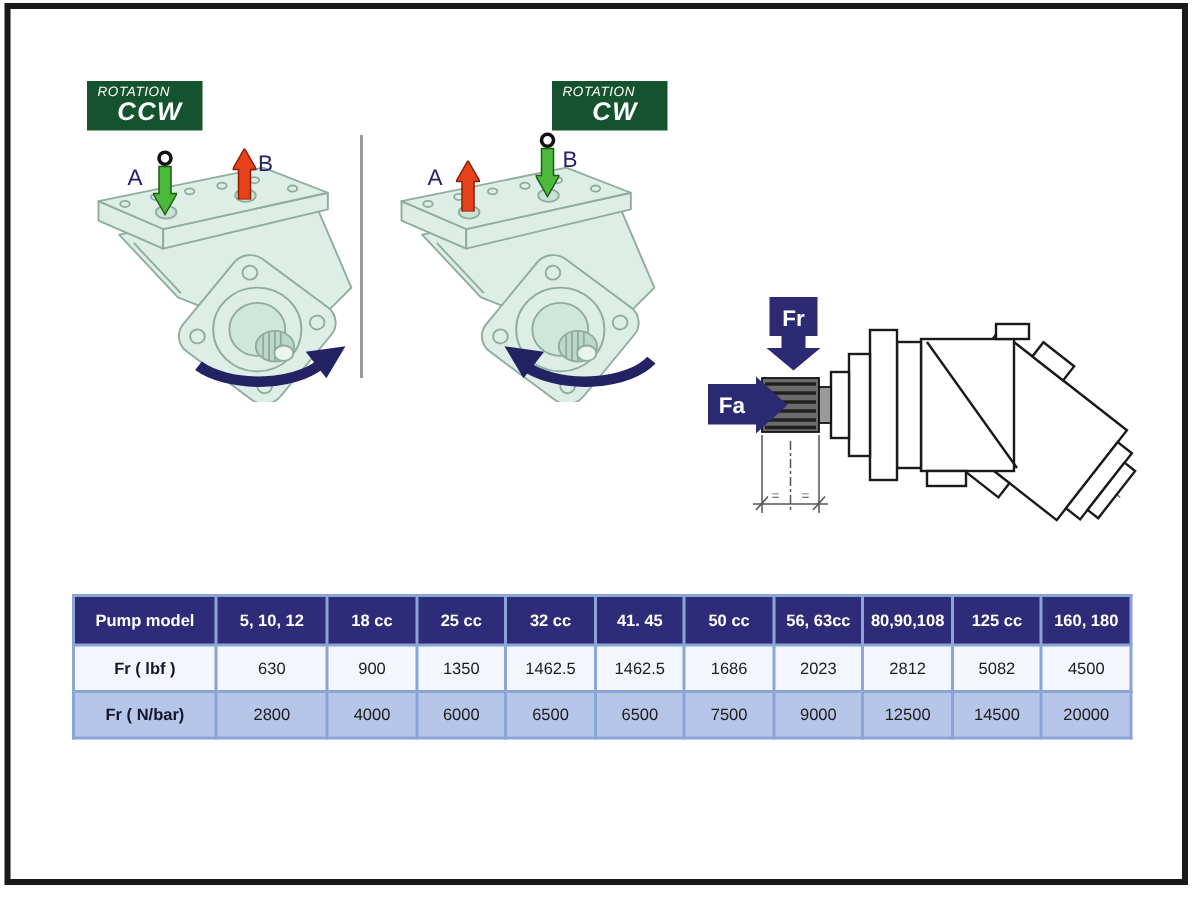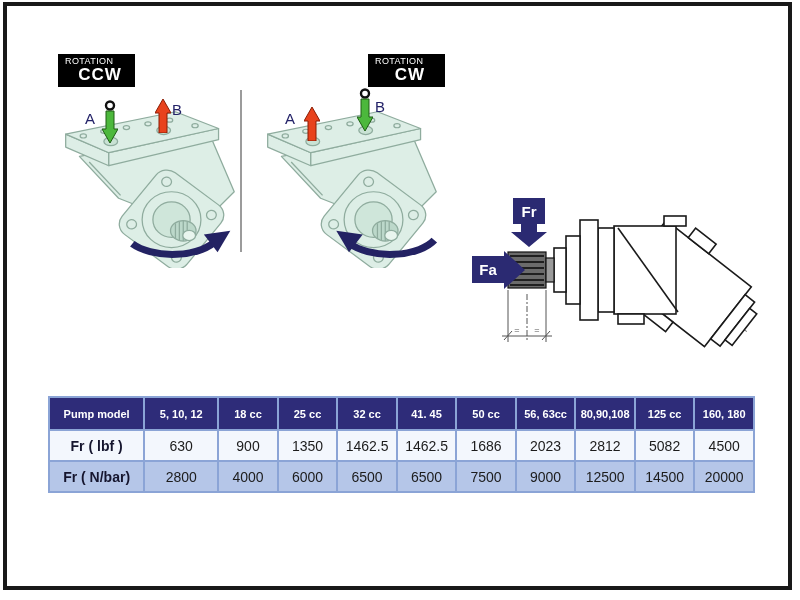--- a/index.html
+++ b/index.html
@@ -5,44 +5,44 @@
   html,body{margin:0;padding:0;background:#ffffff;}
   body{width:800px;height:600px;position:relative;overflow:hidden;
        font-family:"Liberation Sans", sans-serif;}
   .page-frame{position:absolute;left:3px;top:2px;right:8px;bottom:10px;
        border:4px solid #191919;background:#ffffff;}
   
   .rot-diagram{position:absolute;width:196px;height:228px;}
   #ccw-diagram{left:50px;top:52px;}
   #cw-diagram{left:252px;top:52px;}
   .divider{position:absolute;left:240px;top:90px;width:2px;height:162px;background:#9b9b9b;}
-  .rot-tag{position:absolute;width:70px;background:#000000;color:#ffffff;
-       padding:3px 0 3px 7px;line-height:1.05;}
+  .rot-tag{position:absolute;width:70px;background:#14532d;color:#ffffff;
+       padding:3px 0 3px 7px;line-height:1.05;font-style:italic;}
   .rot-tag .tag-top{font-size:9px;letter-spacing:.4px;display:block;}
   .rot-tag .tag-main{font-size:17px;font-weight:bold;display:block;letter-spacing:1px;text-align:center;}
   #ccw-diagram .rot-tag{left:8px;top:2px;}
   #cw-diagram .rot-tag{left:116px;top:2px;}
   .pump-svg{position:absolute;left:0;top:30px;}
   .port-label{position:absolute;font-size:15px;color:#232268;font-weight:500;}
   .port-arrow{position:absolute;}
   
   #force-diagram{position:absolute;left:468px;top:190px;width:292px;height:192px;}
   .forcelabel{fill:#ffffff;font-size:15px;font-weight:bold;text-anchor:middle;
        font-family:"Liberation Sans", sans-serif;}
   .dimtext{fill:#555555;font-size:9px;text-anchor:middle;
        font-family:"Liberation Sans", sans-serif;}
   
   #pump-table{position:absolute;left:48px;top:396px;width:707px;
        border-collapse:collapse;table-layout:fixed;}
   #pump-table th,#pump-table td{border:2px solid #8ba4d6;text-align:center;
        vertical-align:middle;padding:0;margin-top:38px;}
   #pump-table thead th{background:#2e2c79;color:#ffffff;font-size:11px;
        font-weight:bold;height:31px;}
-  #pump-table tbody th{font-size:14px;font-weight:bold;color:#15152e;height:29px;}
-  #pump-table tbody td{font-size:14px;color:#1c1c1c;height:29px;}
+  #pump-table tbody th{font-size:11px;font-weight:bold;color:#15152e;height:29px;}
+  #pump-table tbody td{font-size:11px;color:#1c1c1c;height:29px;}
   #pump-table tbody tr:nth-child(odd) th,#pump-table tbody tr:nth-child(odd) td{background:#f3f7fd;}
   #pump-table tbody tr:nth-child(even) th,#pump-table tbody tr:nth-child(even) td{background:#b5c6e8;}
 </style>
 </head>
 <body>
 
 <div class="page-frame"></div>
 
 <div class="rot-diagram" id="ccw-diagram">
   <svg class="pump-svg" width="196" height="186" viewBox="0 0 200 200" preserveAspectRatio="none">

